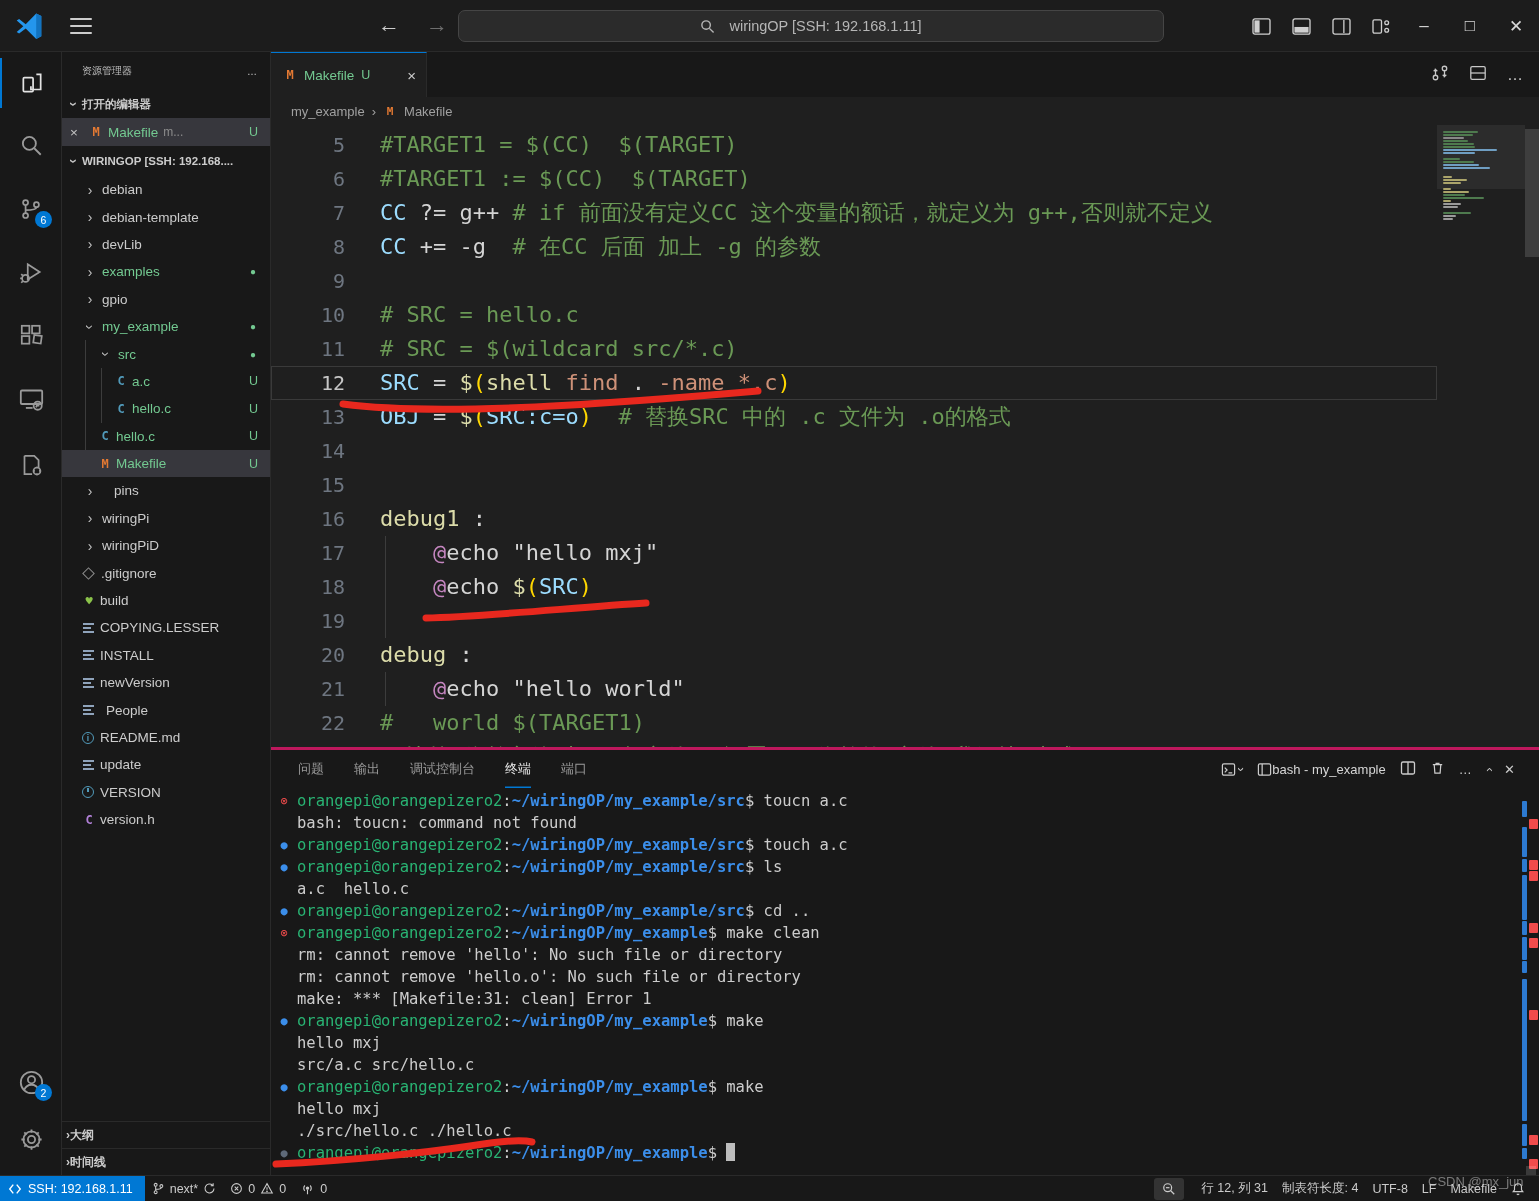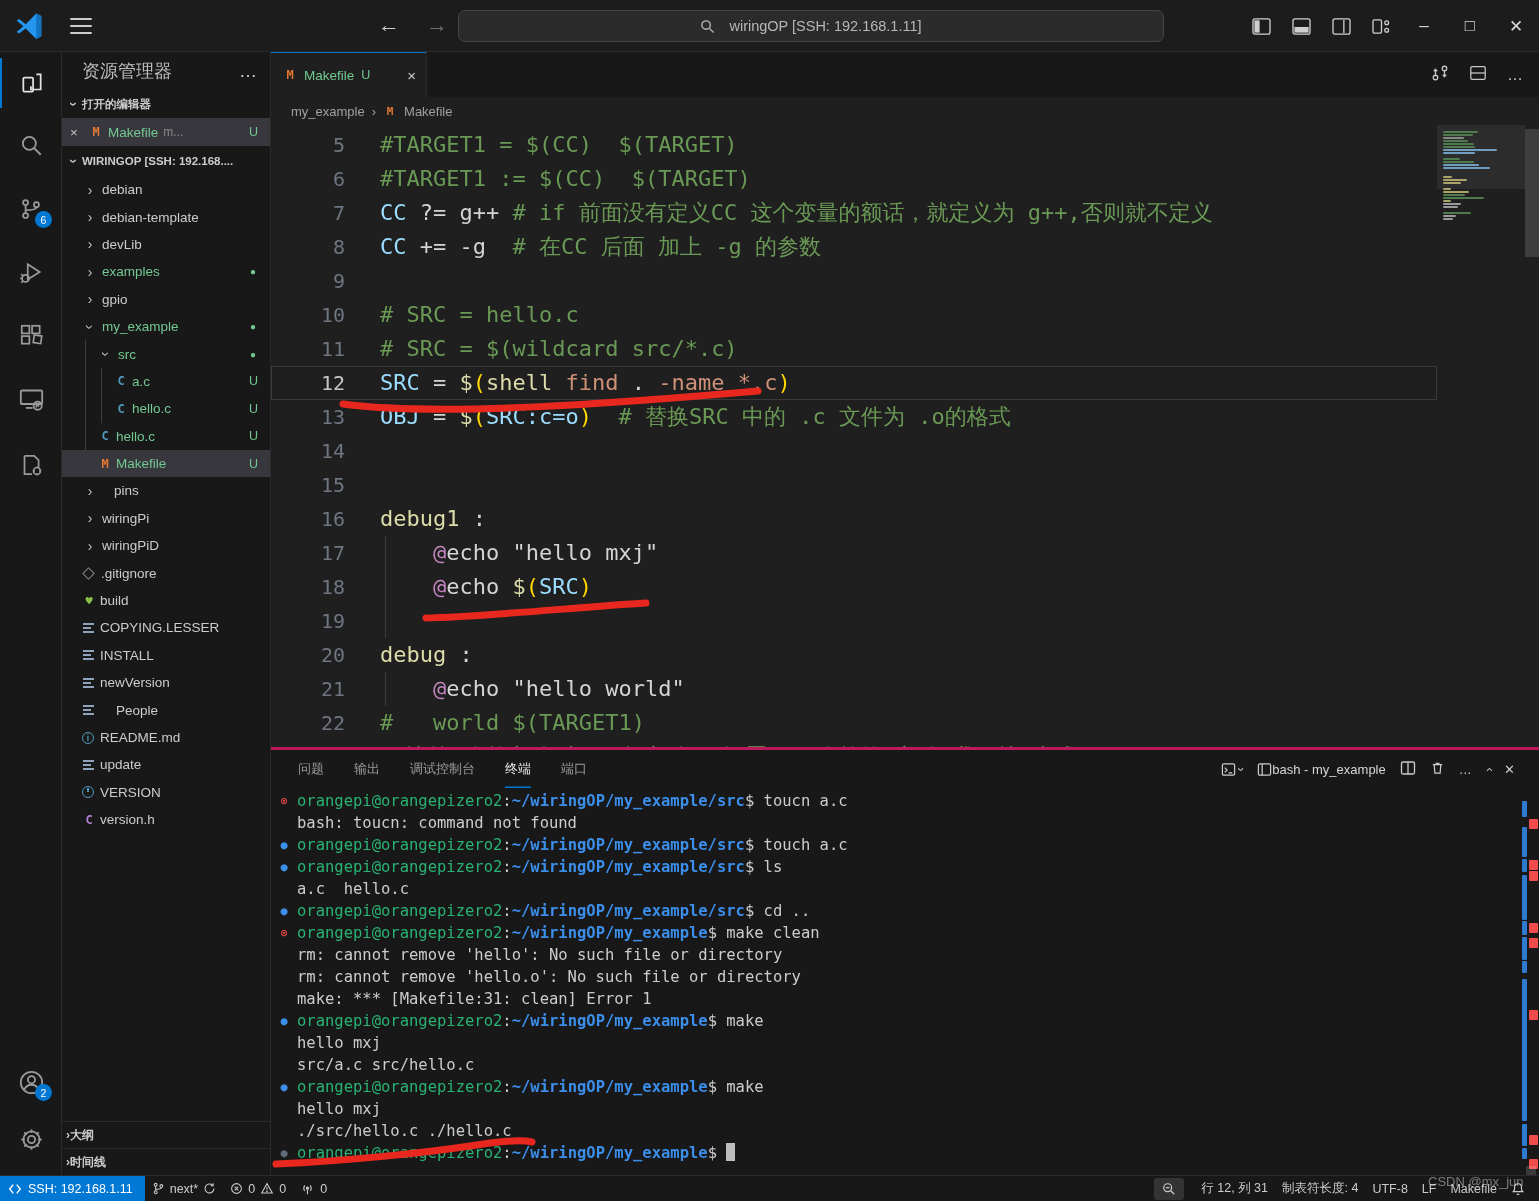--- a/index.html
+++ b/index.html
@@ -29,21 +29,21 @@
   .activitybar { width:62px; background:#181818; border-right:1px solid #2a2a2a; position:relative; }
   .act { position:absolute; left:0; width:62px; height:50px; display:flex; align-items:center; justify-content:center; }
   .act svg { stroke:#9a9a9a; }
   .act.active { border-left:2px solid #0078d4; }
   .act.active svg { stroke:#e3e3e3; }
   .badge { position:absolute; right:10px; bottom:6px; min-width:17px; height:17px; border-radius:9px; background:#0078d4;
     color:#fff; font-size:10.5px; display:flex; align-items:center; justify-content:center; padding:0 3px; }
 
   
   .sidebar { width:209px; background:#181818; border-right:1px solid #2a2a2a; position:relative; font-size:13.5px; }
-  .sb-title { height:38px; display:flex; align-items:center; padding:0 12px 0 20px; color:#bdbdbd; font-size:18px; }
+  .sb-title { height:38px; display:flex; align-items:center; padding:0 12px 0 20px; color:#bdbdbd; font-size:10px; }
   .sb-title .more { margin-left:auto; color:#cccccc; letter-spacing:1px; }
   .sb-sec { height:28px; display:flex; align-items:center; font-weight:bold; font-size:11.5px; color:#cccccc; padding-left:4px; }
   .sb-sec .chev, .row .chev { display:inline-block; width:16px; text-align:center; font-size:14px; color:#c5c5c5;
     transform-origin:50% 50%; }
   .chev.down { transform:rotate(90deg); }
   .oe-row { height:28px; display:flex; align-items:center; background:#37373d; padding-left:8px; gap:5px; }
   .oe-row .x { color:#c5c5c5; width:14px; }
   .fico { font-weight:bold; font-size:12px; width:14px; text-align:center; font-family:"DejaVu Sans Mono", monospace; }
   .green { color:#73c991; }
   .gray-desc { color:#8c8c8c; font-size:12px; }
@@ -351,21 +351,21 @@
           <div class="row" style="padding-left: 20px;">
             <span class="txt-icon"></span>
             <span class="lbl" style="margin-left:4px">INSTALL</span>
           </div>
           <div class="row" style="padding-left: 20px;">
             <span class="txt-icon"></span>
             <span class="lbl" style="margin-left:4px">newVersion</span>
           </div>
           <div class="row" style="padding-left: 20px;">
             <span class="txt-icon"></span>
-            <span class="lbl" style="margin-left:20px">People</span>
+            <span class="lbl" style="margin-left:10px">People</span>
           </div>
           <div class="row" style="padding-left: 20px;">
             <span class="rnd-icon">i</span>
             <span class="lbl" style="margin-left:4px">README.md</span>
           </div>
           <div class="row" style="padding-left: 20px;">
             <span class="txt-icon"></span>
             <span class="lbl" style="margin-left:4px">update</span>
           </div>
           <div class="row" style="padding-left: 20px;">

